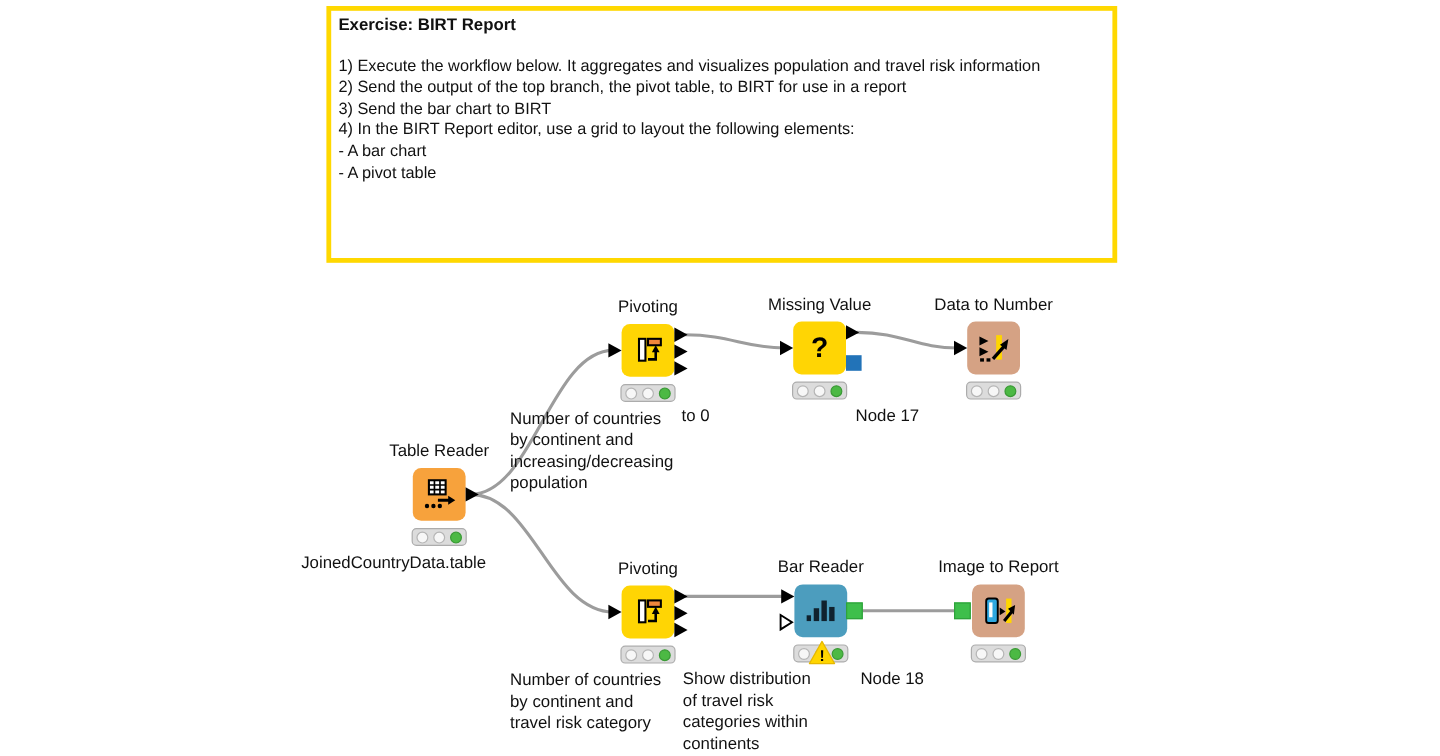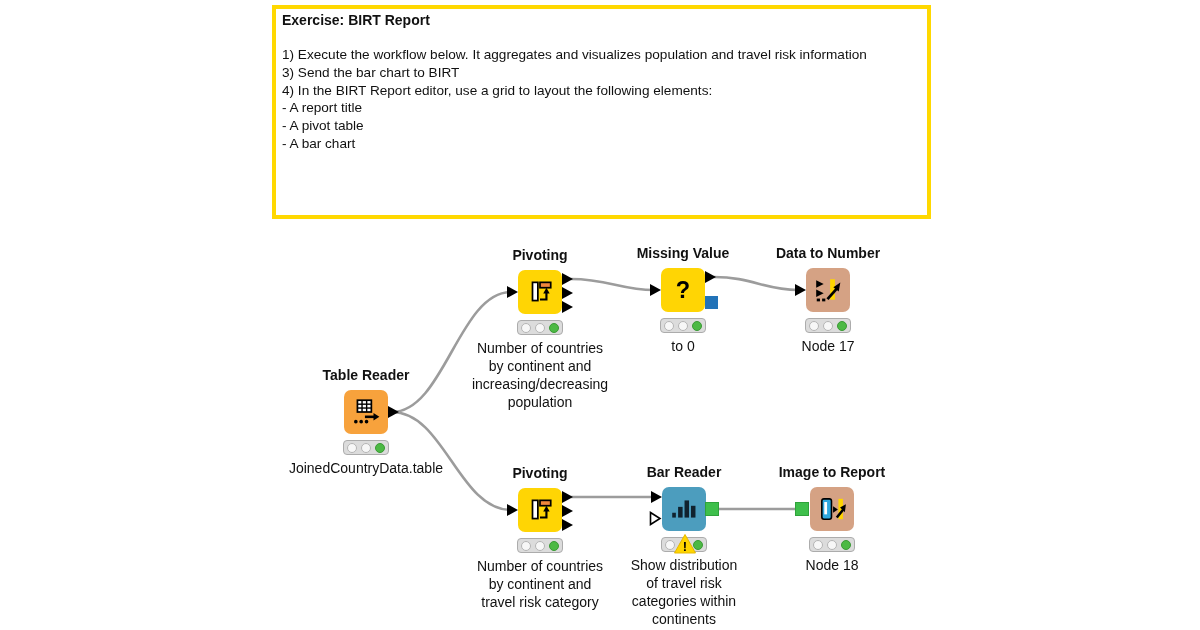--- a/index.html
+++ b/index.html
@@ -22,25 +22,25 @@
   .node-square{
     position:absolute;left:0;top:0;width:44px;height:44px;border-radius:7px;
     display:flex;align-items:center;justify-content:center;box-sizing:border-box;
   }
   .c-source{background:#F7A23C;}
   .c-manip{background:#FFD504;}
   .c-view{background:#4C9DBE;}
   .c-report{background:#D5A284;}
   .node-name{
     position:absolute;top:-23px;left:50%;transform:translateX(-50%);
-    width:230px;text-align:center;font-size:14px;font-weight:bold;white-space:nowrap;
+    width:230px;text-align:center;font-size:14px;font-weight:normal;white-space:nowrap;
   }
   .node-comment{
     position:absolute;top:69px;left:50%;transform:translateX(-50%);
-    width:230px;text-align:center;font-size:14px;line-height:18px;white-space:pre-line;
+    width:230px;text-align:left;font-size:14px;line-height:18px;white-space:pre-line;
   }
   
   .p-in,.p-out{position:absolute;width:0;height:0;border-top:6.5px solid transparent;border-bottom:6.5px solid transparent;}
   .p-in{border-left:11px solid #000;left:-11px;}
   .p-out{border-left:11px solid #000;right:-11px;}
   .p-center{top:15.5px;}
   .p-sq{position:absolute;width:14px;height:14px;}
   .p-sq.green{background:#3EBF4B;border:1px solid #2FA23B;box-sizing:border-box;}
   .p-sq.blue{background:#2273B8;width:13px;height:13px;}
   
@@ -52,25 +52,25 @@
   .dot{width:10px;height:10px;border-radius:50%;background:#F7F7F7;border:1px solid #B5B5B5;box-sizing:border-box;}
   .dot.green{background:#4CB944;border-color:#3A9A35;}
   .warn{position:absolute;left:11px;top:-5px;}
 </style>
 </head>
 <body>
 
 <div class="annotation">
   <div class="a-title">Exercise: BIRT Report</div>
   <div class="a-line">1) Execute the workflow below. It aggregates and visualizes population and travel risk information</div>
+  <div class="a-line">2) Send the output of the top branch, the pivot table, to BIRT for use in a report</div>
   <div class="a-line">3) Send the bar chart to BIRT</div>
   <div class="a-line">4) In the BIRT Report editor, use a grid to layout the following elements:</div>
-  <div class="a-line">- A report title</div>
+  <div class="a-line">- A bar chart</div>
   <div class="a-line">- A pivot table</div>
-  <div class="a-line">- A bar chart</div>
 </div>
 
 <svg class="wires" width="1200" height="630">
   <g fill="none" stroke="#9C9C9C" stroke-width="2.6" stroke-linecap="round">
     <path d="M392,412 C444,412 459,292 511,292"></path>
     <path d="M392,412 C444,412 459,510 511,510"></path>
     <path d="M571,279 C608,279 621,290 654,290"></path>
     <path d="M714,277 C752,277 764,290 798,290"></path>
     <path d="M571,497 L654,497"></path>
     <path d="M716,509 L800,509"></path>

